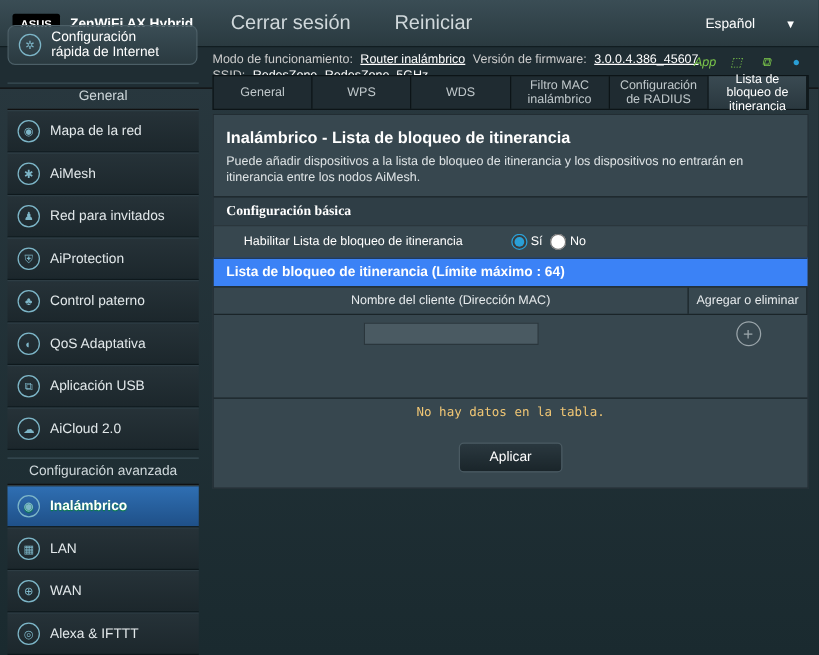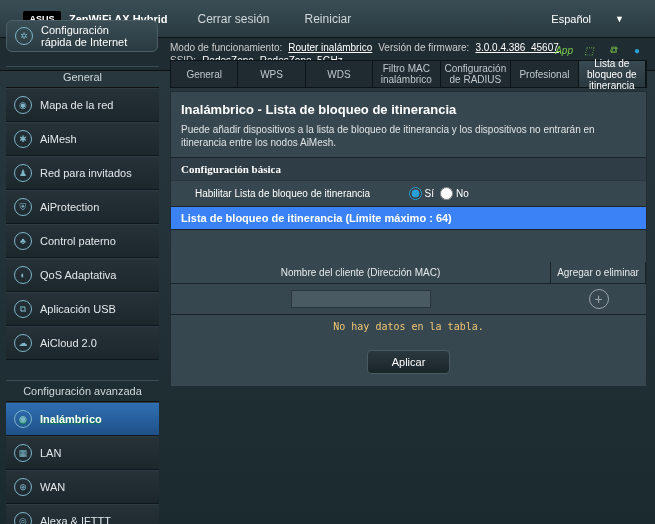--- a/index.html
+++ b/index.html
@@ -1,21 +1,21 @@
 <!DOCTYPE html>
 <html><head>
 <meta charset="utf-8">
 <style>
 * { margin: 0; padding: 0; box-sizing: border-box; }
 body { font-family: Arial, sans-serif; font-size: 11px; color: #fff; background: #1a2a2f; }
 .app { width: 655px; height: 524px; background: linear-gradient(#2a3940, #1a2a2f); position: relative; }
-.topbar { height: 38px; background: linear-gradient(#3a4d55, #2a3a40); border-bottom: 1px solid #0a1418; display: flex; align-items: center; padding: 0 23px; }
+.topbar { height: 38px; background: linear-gradient(#3a4d55, #2a3a40); border-bottom: 1px solid #0a1418; display: flex; align-items: center; padding: 0 10px; }
 .logo { width: 38px; height: 16px; background: #000; color: #fff; font-size: 9px; font-weight: bold; display: flex; align-items: center; justify-content: center; border-radius: 2px; margin-right: 8px; }
 .model { font-weight: bold; font-size: 11px; color: #fff; flex: 0 0 auto; margin-right: 30px; }
-.topbtn { color: #d0d8db; font-size: 12px; margin-right: 35px; cursor: pointer; }
+.topbtn { color: #d0d8db; font-size: 16px; margin-right: 35px; cursor: pointer; }
 .lang { margin-left: auto; display: flex; align-items: center; padding: 3px 8px; font-size: 11px; color:#fff; cursor:pointer; }
 .lang .chev { margin-left: 24px; font-size: 9px; }
 .infobar { padding: 4px 10px 4px 170px; font-size: 10px; color: #ccc; display: flex; flex-direction: column; gap: 2px; background: #1f2d33; border-bottom: 1px solid #111; position: relative; }
 .infobar .row1 { display: flex; align-items: center; gap: 6px; }
 .infobar a { color: #fff; text-decoration: underline; cursor: pointer; }
 .ssidrow { display:flex; gap:6px; }
 .icons-right { position: absolute; right: 10px; top: 4px; display: flex; gap: 8px; align-items: center; }
 .mini-icon { width: 16px; height: 16px; display:flex; align-items:center; justify-content:center; font-size:10px;font-style:italic; }
 .green { color: #7cc94b; }
 .blue { color: #2a9fd6; }
@@ -32,30 +32,30 @@
 .panel { background:#37474f; border:1px solid #222d33; margin-top:3px; }
 .panel-title { font-size:13px; font-weight:bold; padding:10px 10px 6px; color:#fff; }
 .panel-desc { font-size:10px; color:#dfe4e6; padding:0 10px 8px; line-height:1.3;}
 .sub-hdr { background:#2f3e46; padding:5px 10px; font-size:11px; font-weight:bold; color:#fff; border-top:1px solid #1a2428;font-family:Liberation Serif, serif;}
 .form-row { display:flex; align-items:center; padding:6px 24px; font-size:10px; border-top:1px solid #2a363c;}
 .form-row .lbl { flex:1; }
 .form-row .ctrl { flex:1; display:flex; gap:6px; align-items:center;}
 .radio-opt { display:flex; align-items:center; gap:3px;}
 .table-hdr-bar { background:#3b82f6; padding:5px 10px; font-size:11px; font-weight:bold; border-top:1px solid #1a2428;}
 .thead { display:flex; border-top:1px solid #1a2428; }
-.thead .th { padding:5px 6px; font-size:10px; text-align:center; color:#e6eaec; border-right:1px solid #1a2428;margin-top:32px;}
+.thead .th { padding:5px 6px; font-size:10px; text-align:center; color:#e6eaec; border-right:1px solid #1a2428;}
 .th1 { flex:1; }
 .th2 { width:95px; }
 .trow { display:flex; border-top:1px solid #1a2428; align-items:center; }
 .trow .td { padding:5px 6px; text-align:center; }
 .td1 { flex:1; }
 .td1 input { width: 140px; background:#4a5a62; border:1px solid #2a363c; height:18px; color:#fff; font-size:10px; padding:0 4px;}
 .td2 { width:95px; display:flex; justify-content:center; }
 .addbtn { width:20px; height:20px; border:1.5px solid #9aa5aa; border-radius:50%; display:flex; align-items:center; justify-content:center; color:#9aa5aa; font-size:14px; cursor:pointer;}
-.empty-msg { text-align:center; font-family:monospace; font-size:10px; color:#f0c674; padding:6px; border-top:1px solid #1a2428;}
+.empty-msg { text-align:center; font-family:monospace; font-size:10px; color:#f0c674; padding:6px; border-top:1px solid #1a2428;margin-top:36px;}
 .apply-row { padding:12px 0; text-align:center;}
 .apply-btn { background: linear-gradient(#2a383f,#1a252a); border:1px solid #4a5a62; color:#fff; padding:5px 24px; border-radius:4px; font-size:11px; cursor:pointer;}
 input[type=radio]{ accent-color:#2a9fd6; }
 </style>
 </head>
 <body>
 
 <div class="app">
   <div class="topbar">
     <div class="logo">ASUS</div>
@@ -124,21 +124,21 @@
         </div>
         <div class="nav-item">
           <div class="nav-icon">⧉</div>
           <span>Aplicación USB</span>
         </div>
         <div class="nav-item">
           <div class="nav-icon">☁</div>
           <span>AiCloud 2.0</span>
         </div>
       </div>
-    <div class="section-hdr" style="margin-top:20px;">Configuración avanzada</div>
+    <div class="section-hdr" style="margin-top:6px;">Configuración avanzada</div>
     <div id="nav-advanced">
         <div class="nav-item active">
           <div class="nav-icon">◉</div>
           <span>Inalámbrico</span>
         </div>
         <div class="nav-item">
           <div class="nav-icon">▦</div>
           <span>LAN</span>
         </div>
         <div class="nav-item">
@@ -152,21 +152,20 @@
       </div>
   </div>
 
   <div class="main-col">
     <div class="tabs" id="tabbar">
         <div class="tab">General</div>
         <div class="tab">WPS</div>
         <div class="tab">WDS</div>
         <div class="tab">Filtro MAC inalámbrico</div>
         <div class="tab">Configuración de RADIUS</div>
-        <div class="tab">Profesional</div>
         <div class="tab active">Lista de bloqueo de itinerancia</div>
       </div>
 
     <div class="panel">
       <div class="panel-title">Inalámbrico - Lista de bloqueo de itinerancia</div>
       <div class="panel-desc">Puede añadir dispositivos a la lista de bloqueo de itinerancia y los dispositivos no entrarán en itinerancia entre los nodos AiMesh.</div>
       <div class="sub-hdr">Configuración básica</div>
       <div class="form-row">
         <div class="lbl">Habilitar Lista de bloqueo de itinerancia</div>
         <div class="ctrl">

